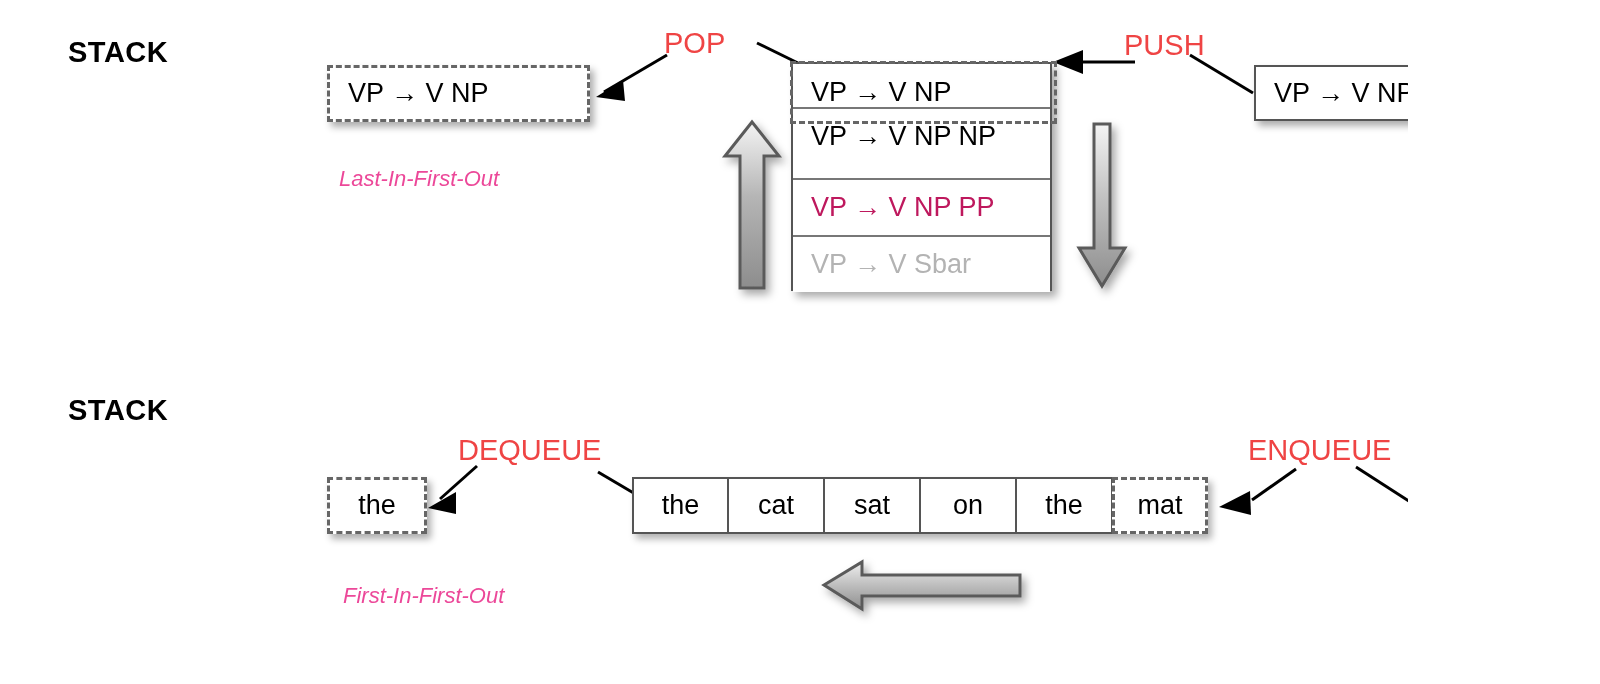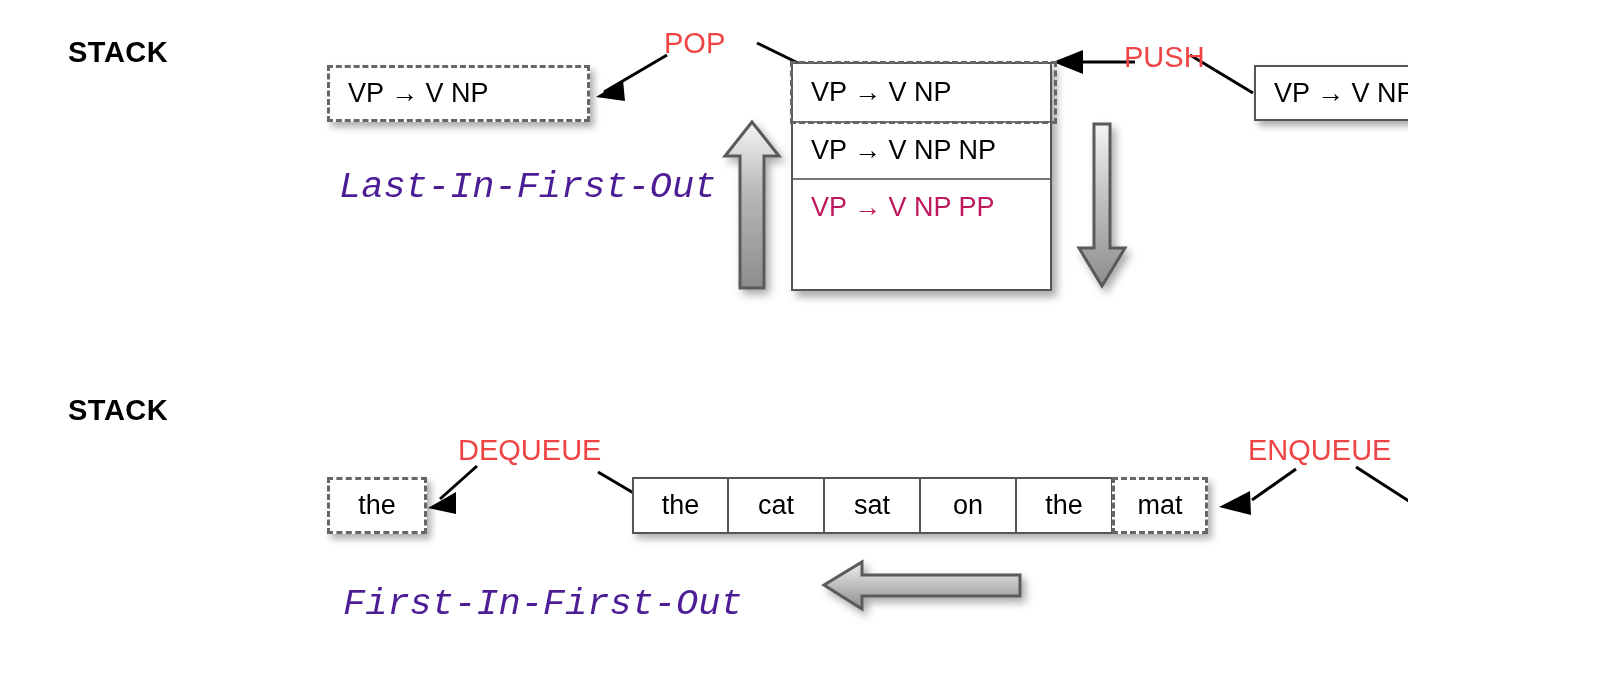--- a/index.html
+++ b/index.html
@@ -26,24 +26,24 @@
     font-weight: bold;
     font-size: 29px;
     letter-spacing: 0.5px;
     color: #000000;
     white-space: nowrap;
   }
 
   
   .caption {
     position: absolute;
-    font-family: Liberation Mono, monospace;
+    font-family: Liberation Sans, sans-serif;
     font-style: italic;
-    font-size: 37px;
-    color: #4c1d95;
+    font-size: 22px;
+    color: #ec4899;
     white-space: nowrap;
   }
 
   
   .op-label {
     position: absolute;
     font-family: "Liberation Sans", sans-serif;
     font-size: 29px;
     color: #ef4444;
     white-space: nowrap;
@@ -214,38 +214,41 @@
 
     <g filter="url(#softShadow)">
       <path d="M 824 585 L 862 562 L 862 575 L 1020 575 L 1020 596 L 862 596 L 862 609 Z" fill="url(#gradLeft)" stroke="#5a5a5a" stroke-width="3" stroke-linejoin="miter"></path>
     </g>
   </svg>
 
   <div class="section-title" style="left:68px; top:36px;">STACK</div>
 
   <div class="op-label" style="left:664px; top:27px;">POP</div>
 
-  <div class="op-label" style="left:1124px; top:41px;">PUSH</div>
+  <div class="op-label" style="left:1124px; top:29px;">PUSH</div>
 
   <div class="box dashed" style="left:327px; top:65px; width:263px; height:57px; padding-left:18px; font-size:27px;">
     <span>VP → V NP</span>
   </div>
 
   <div class="caption" style="left:339px; top:166px;">Last-In-First-Out</div>
 
   <div id="stack-container">
     <div class="stack-row" style="top:0px;">
       <span>VP → V NP</span>
     </div>
-    <div class="stack-row divider" style="top:57px;">
+    <div class="stack-row divider" style="top:43px;">
       <span>VP → V NP NP</span>
     </div>
     <div class="stack-row divider" style="top:114px; color:#be185d;">
       <span>VP → V NP PP</span>
     </div>
+    <div class="stack-row divider" style="top:171px; color:#b3b3b3;">
+      <span>VP → V Sbar</span>
+    </div>
     <div class="stack-top-dashed"></div>
   </div>
 
   <div class="box solid" style="left:1254px; top:65px; width:260px; height:56px; padding-left:18px; font-size:27px;">
     <span>VP → V NP</span>
   </div>
 
   <div class="section-title" style="left:68px; top:394px;">STACK</div>
 
   <div class="op-label" style="left:458px; top:434px;">DEQUEUE</div>

